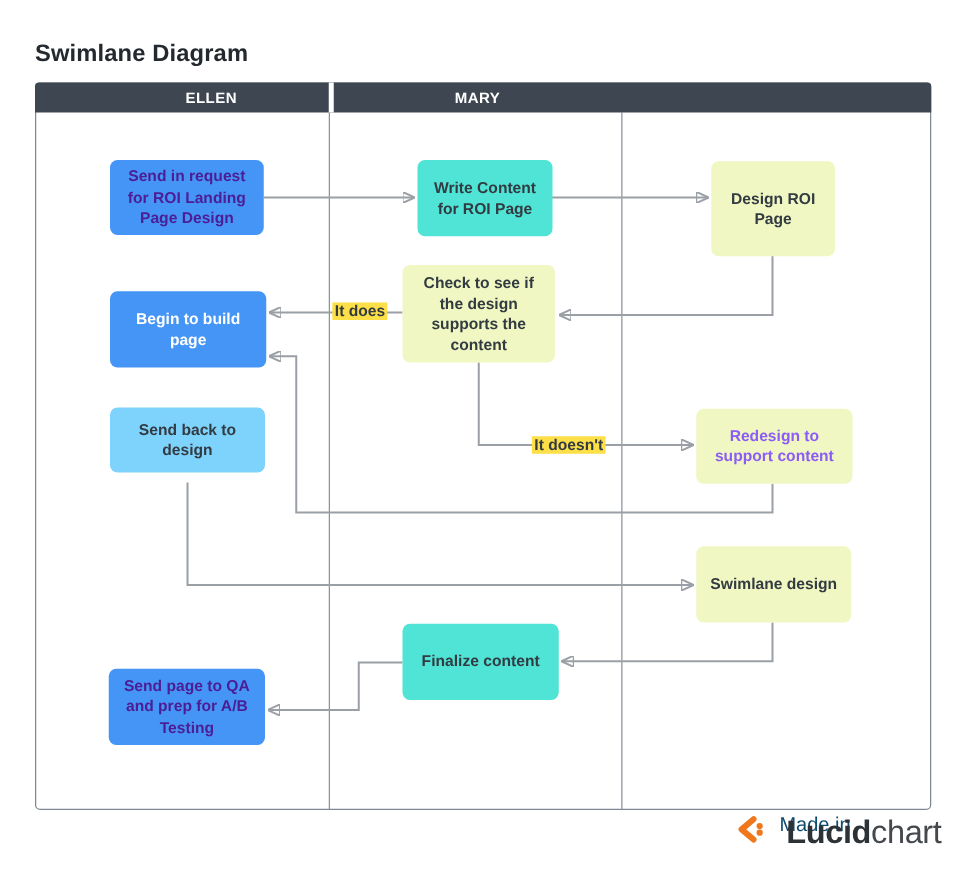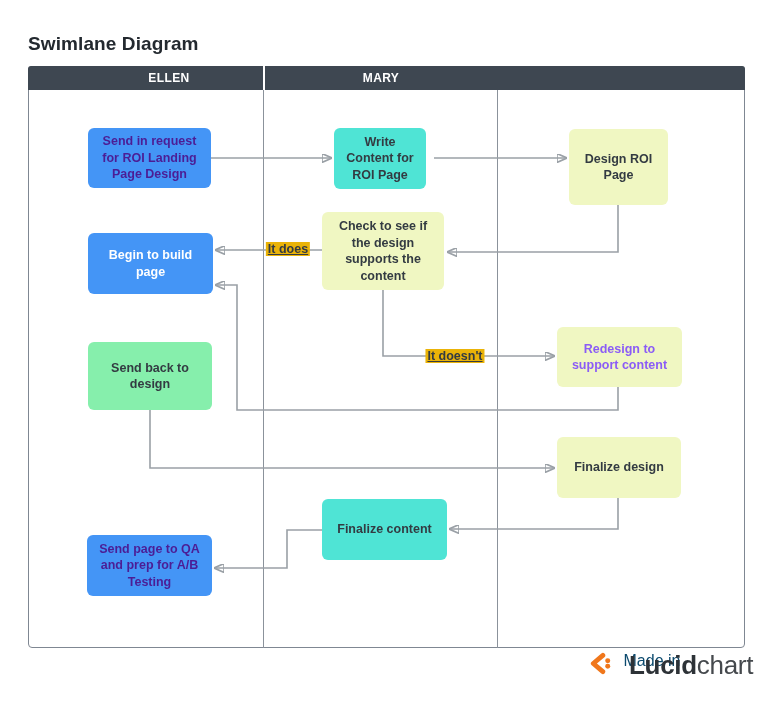--- a/index.html
+++ b/index.html
@@ -18,40 +18,40 @@
   }
   .header-bar{
     position:absolute;left:28px;top:66px;width:717px;height:24px;
     background:#3e4751;border-radius:3px 3px 0 0;display:flex;box-sizing:border-box;
   }
   .lane-header{
     height:100%;display:flex;align-items:center;justify-content:center;
     color:#ffffff;font-weight:700;font-size:12px;letter-spacing:.4px;
     box-sizing:border-box;
   }
-  .lane-header + .lane-header{border-left:2px solid #ffffff;}
+  .lane-header + .lane-header{border-left:4px solid #ffffff;}
   .lane-header.w1{width:235px;padding-left:47px;}
   .lane-header.w2{width:234px;}
   .lane-header.w3{width:248px;}
   .lane-divider{
     position:absolute;top:90px;width:1px;height:558px;background:#8b929b;
   }
   .lane-divider.d1{left:263px;}
   .lane-divider.d2{left:497px;}
   svg.edges{position:absolute;left:0;top:0;width:768px;height:701px;pointer-events:none;}
   svg.edges path{fill:none;stroke:#9aa0a6;stroke-width:1.6px;}
   .node{
     position:absolute;border-radius:6px;box-sizing:border-box;
     display:flex;align-items:center;justify-content:center;text-align:center;
     font-weight:700;font-size:12.5px;line-height:16.5px;padding:4px 10px;
   }
   .edge-label{
     position:absolute;transform:translate(-50%,-50%);
-    background:#eab308;padding:0 2px;white-space:nowrap;
-    font-weight:700;font-size:12.5px;color:#333a42;text-decoration:underline;
+    background:#fde047;padding:0 2px;white-space:nowrap;
+    font-weight:700;font-size:12.5px;color:#333a42;
   }
   .made-in{
     position:absolute;left:652px;top:652px;transform:translateX(-50%);
     font-size:16px;color:#0c4a6e;white-space:nowrap;
   }
   .brand{
     position:absolute;left:588px;top:652px;height:26px;
     display:flex;gap:18px;cursor:pointer;
   }
   .brand-text{font-size:26px;line-height:26px;color:#2d3237;white-space:nowrap;}
@@ -87,27 +87,27 @@
       <path d="M322,250 L216,250" marker-end="url(#arrow)" stroke="#9AA0A6"></path>
       <path d="M383,290 L383,356 L554,356" marker-end="url(#arrow)" stroke="#9AA0A6"></path>
       <path d="M618,387 L618,410 L237,410 L237,285 L216,285" marker-end="url(#arrow)" stroke="#9AA0A6"></path>
       <path d="M150,386 L150,468 L554,468" marker-end="url(#arrow)" stroke="#9AA0A6"></path>
       <path d="M618,498 L618,529 L450,529" marker-end="url(#arrow)" stroke="#9AA0A6"></path>
       <path d="M322,530 L287,530 L287,568 L215,568" marker-end="url(#arrow)" stroke="#9AA0A6"></path>
     </svg>
 
   <div id="nodes">
       <div class="node" style="left: 88px; top: 128px; width: 123px; height: 60px; background: rgb(68, 149, 246); color: #4c1d95;">Send in request for ROI Landing Page Design</div>
-      <div class="node" style="left: 334px; top: 128px; width: 92px; height: 61px; background: rgb(79, 228, 213); color: rgb(51, 59, 66);">Write Content for ROI Page</div>
+      <div class="node" style="left: 334px; top: 128px; width: 108px; height: 61px; background: rgb(79, 228, 213); color: rgb(51, 59, 66);">Write Content for ROI Page</div>
       <div class="node" style="left: 569px; top: 129px; width: 99px; height: 76px; background: rgb(240, 247, 194); color: rgb(51, 59, 66);">Design ROI Page</div>
       <div class="node" style="left: 88px; top: 233px; width: 125px; height: 61px; background: rgb(68, 149, 246); color: rgb(255, 255, 255); text-align: center;">Begin to build page</div>
       <div class="node" style="left: 322px; top: 212px; width: 122px; height: 78px; background: rgb(240, 247, 194); color: rgb(51, 59, 66);">Check to see if the design supports the content</div>
       <div class="node" style="left: 557px; top: 327px; width: 125px; height: 60px; background: rgb(240, 247, 194); color: #8b5cf6;">Redesign to support content</div>
-      <div class="node" style="left: 88px; top: 342px; width: 124px; height: 68px; background: #86efac; color: rgb(51, 59, 66);">Send back to design</div>
-      <div class="node" style="left: 557px; top: 437px; width: 124px; height: 61px; background: rgb(240, 247, 194); color: rgb(51, 59, 66);">Finalize design</div>
+      <div class="node" style="left: 88px; top: 326px; width: 124px; height: 52px; background: #7dd3fc; color: rgb(51, 59, 66);">Send back to design</div>
+      <div class="node" style="left: 557px; top: 437px; width: 124px; height: 61px; background: rgb(240, 247, 194); color: rgb(51, 59, 66);">Swimlane design</div>
       <div class="node" style="left: 322px; top: 499px; width: 125px; height: 61px; background: rgb(79, 228, 213); color: rgb(51, 59, 66);">Finalize content</div>
       <div class="node" style="left: 87px; top: 535px; width: 125px; height: 61px; background: rgb(68, 149, 246); color: #4c1d95;">Send page to QA and prep for A/B Testing</div>
     </div>
   <div id="edge-labels">
       <div class="edge-label" style="left: 288px; top: 249px;">It does</div>
       <div class="edge-label" style="left: 455px; top: 356px;">It doesn't</div>
     </div>
 
   <div class="made-in">Made in</div>
 

